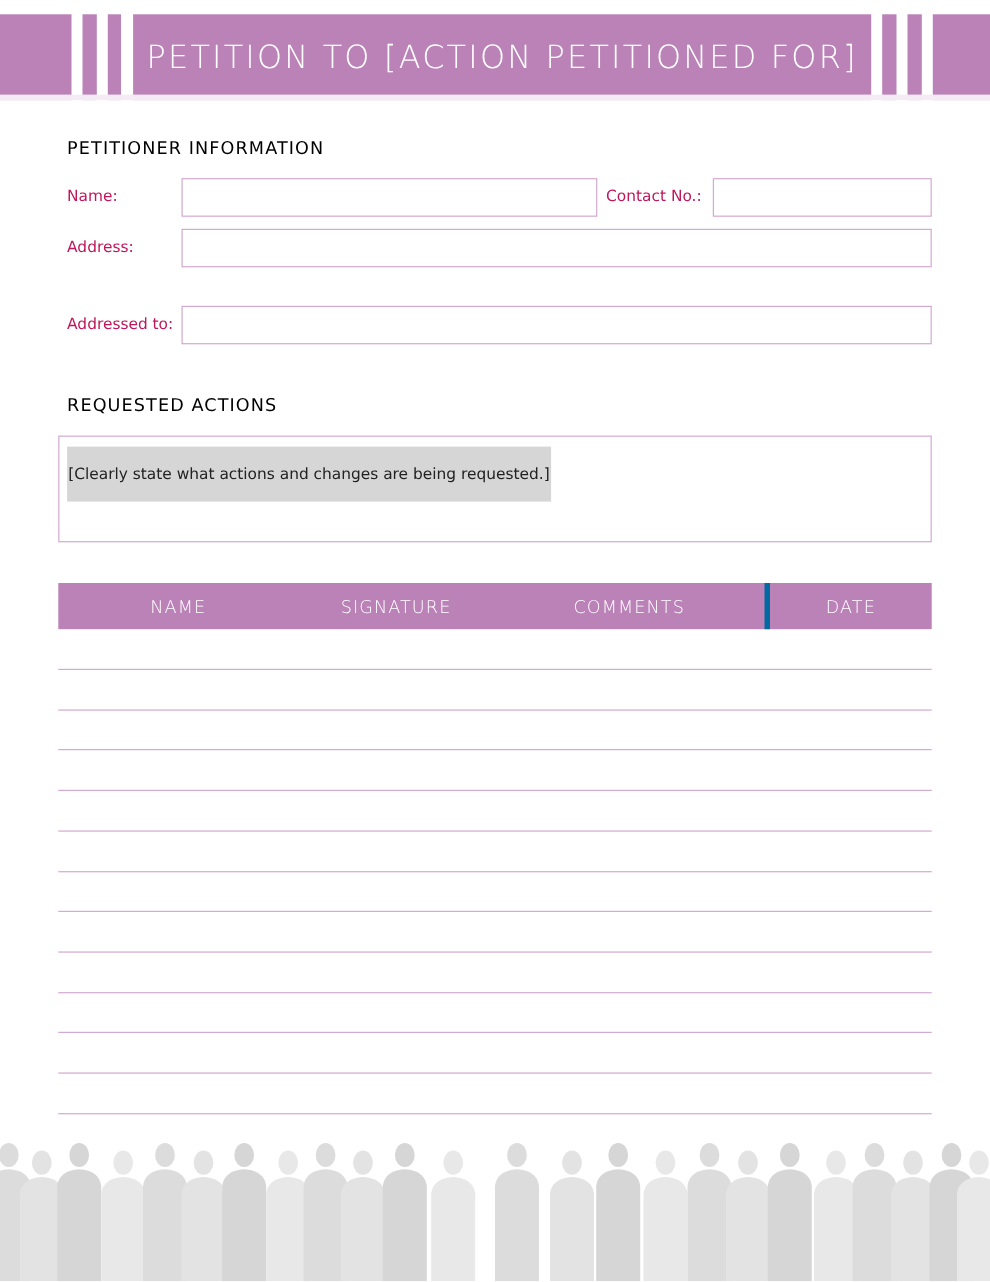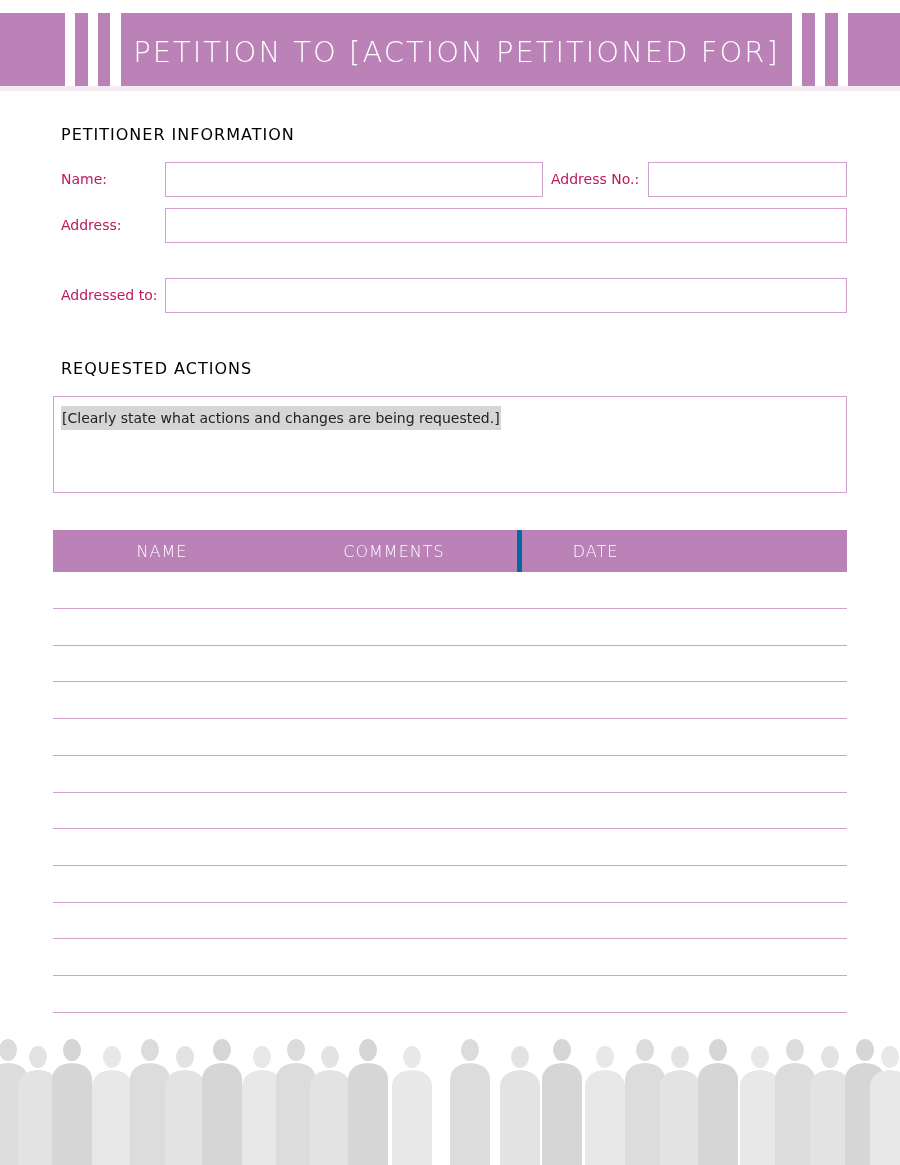--- a/index.html
+++ b/index.html
@@ -27,21 +27,21 @@
   .field-box {
     position: absolute; border: 1px solid #cfa1cc; background: #fff; height: 35px;
   }
 
   .actions-box {
     position: absolute; left: 53px; top: 396px; width: 794px; height: 97px;
     border: 1px solid #cfa1cc; background: #fff;
   }
   .actions-text {
     position: absolute; left: 7px; top: 9px;
-    background: #d6d6d6; color: #222; font-size: 14px; padding: 4px 1px;
+    background: #d6d6d6; color: #222; font-size: 14px; padding: 17px 1px;
     font-family: "DejaVu Sans", sans-serif;
   }
 
   .table-head {
     position: absolute; left: 53px; top: 530px; width: 794px; height: 42px;
     background: #bb82b8; display: flex;
   }
   .table-head .th {
     color: #ffffff; font-size: 16px; letter-spacing: 1px; font-weight: 300;
     display: flex; align-items: center; justify-content: center; height: 100%;
@@ -63,36 +63,37 @@
   <div class="seg" style="left:825px;width:13px;"></div>
   <div class="seg" style="left:848px;width:52px;"></div>
 </div>
 <div class="under-band"></div>
 
 <div class="section-title" style="top:125px;">PETITIONER INFORMATION</div>
 
 <div class="field-label" style="left:61px;top:171px;">Name:</div>
 <div class="field-box" style="left:165px;top:162px;width:378px;"></div>
 
-<div class="field-label" style="left:551px;top:171px;">Address No.:</div>
+<div class="field-label" style="left:551px;top:171px;">Contact No.:</div>
 <div class="field-box" style="left:648px;top:162px;width:199px;"></div>
 
 <div class="field-label" style="left:61px;top:217px;">Address:</div>
 <div class="field-box" style="left:165px;top:208px;width:682px;"></div>
 
 <div class="field-label" style="left:61px;top:287px;">Addressed to:</div>
 <div class="field-box" style="left:165px;top:278px;width:682px;"></div>
 
 <div class="section-title" style="top:359px;">REQUESTED ACTIONS</div>
 <div class="actions-box">
   <span class="actions-text">[Clearly state what actions and changes are being requested.]</span>
 </div>
 
 <div class="table-head">
   <div class="th" style="width:218px;">NAME</div>
+  <div class="th" style="width:178px;">SIGNATURE</div>
   <div class="th" style="width:246px;">COMMENTS</div>
   <div class="th" style="width:152px;border-left:5px solid #0369a1;">DATE</div>
 </div>
 
 <div id="rows">
     <div class="row-line" style="top: 608px;"></div>
     <div class="row-line" style="top: 644.7px;"></div>
     <div class="row-line" style="top: 681.4px;"></div>
     <div class="row-line" style="top: 718.1px;"></div>
     <div class="row-line" style="top: 754.8px;"></div>

